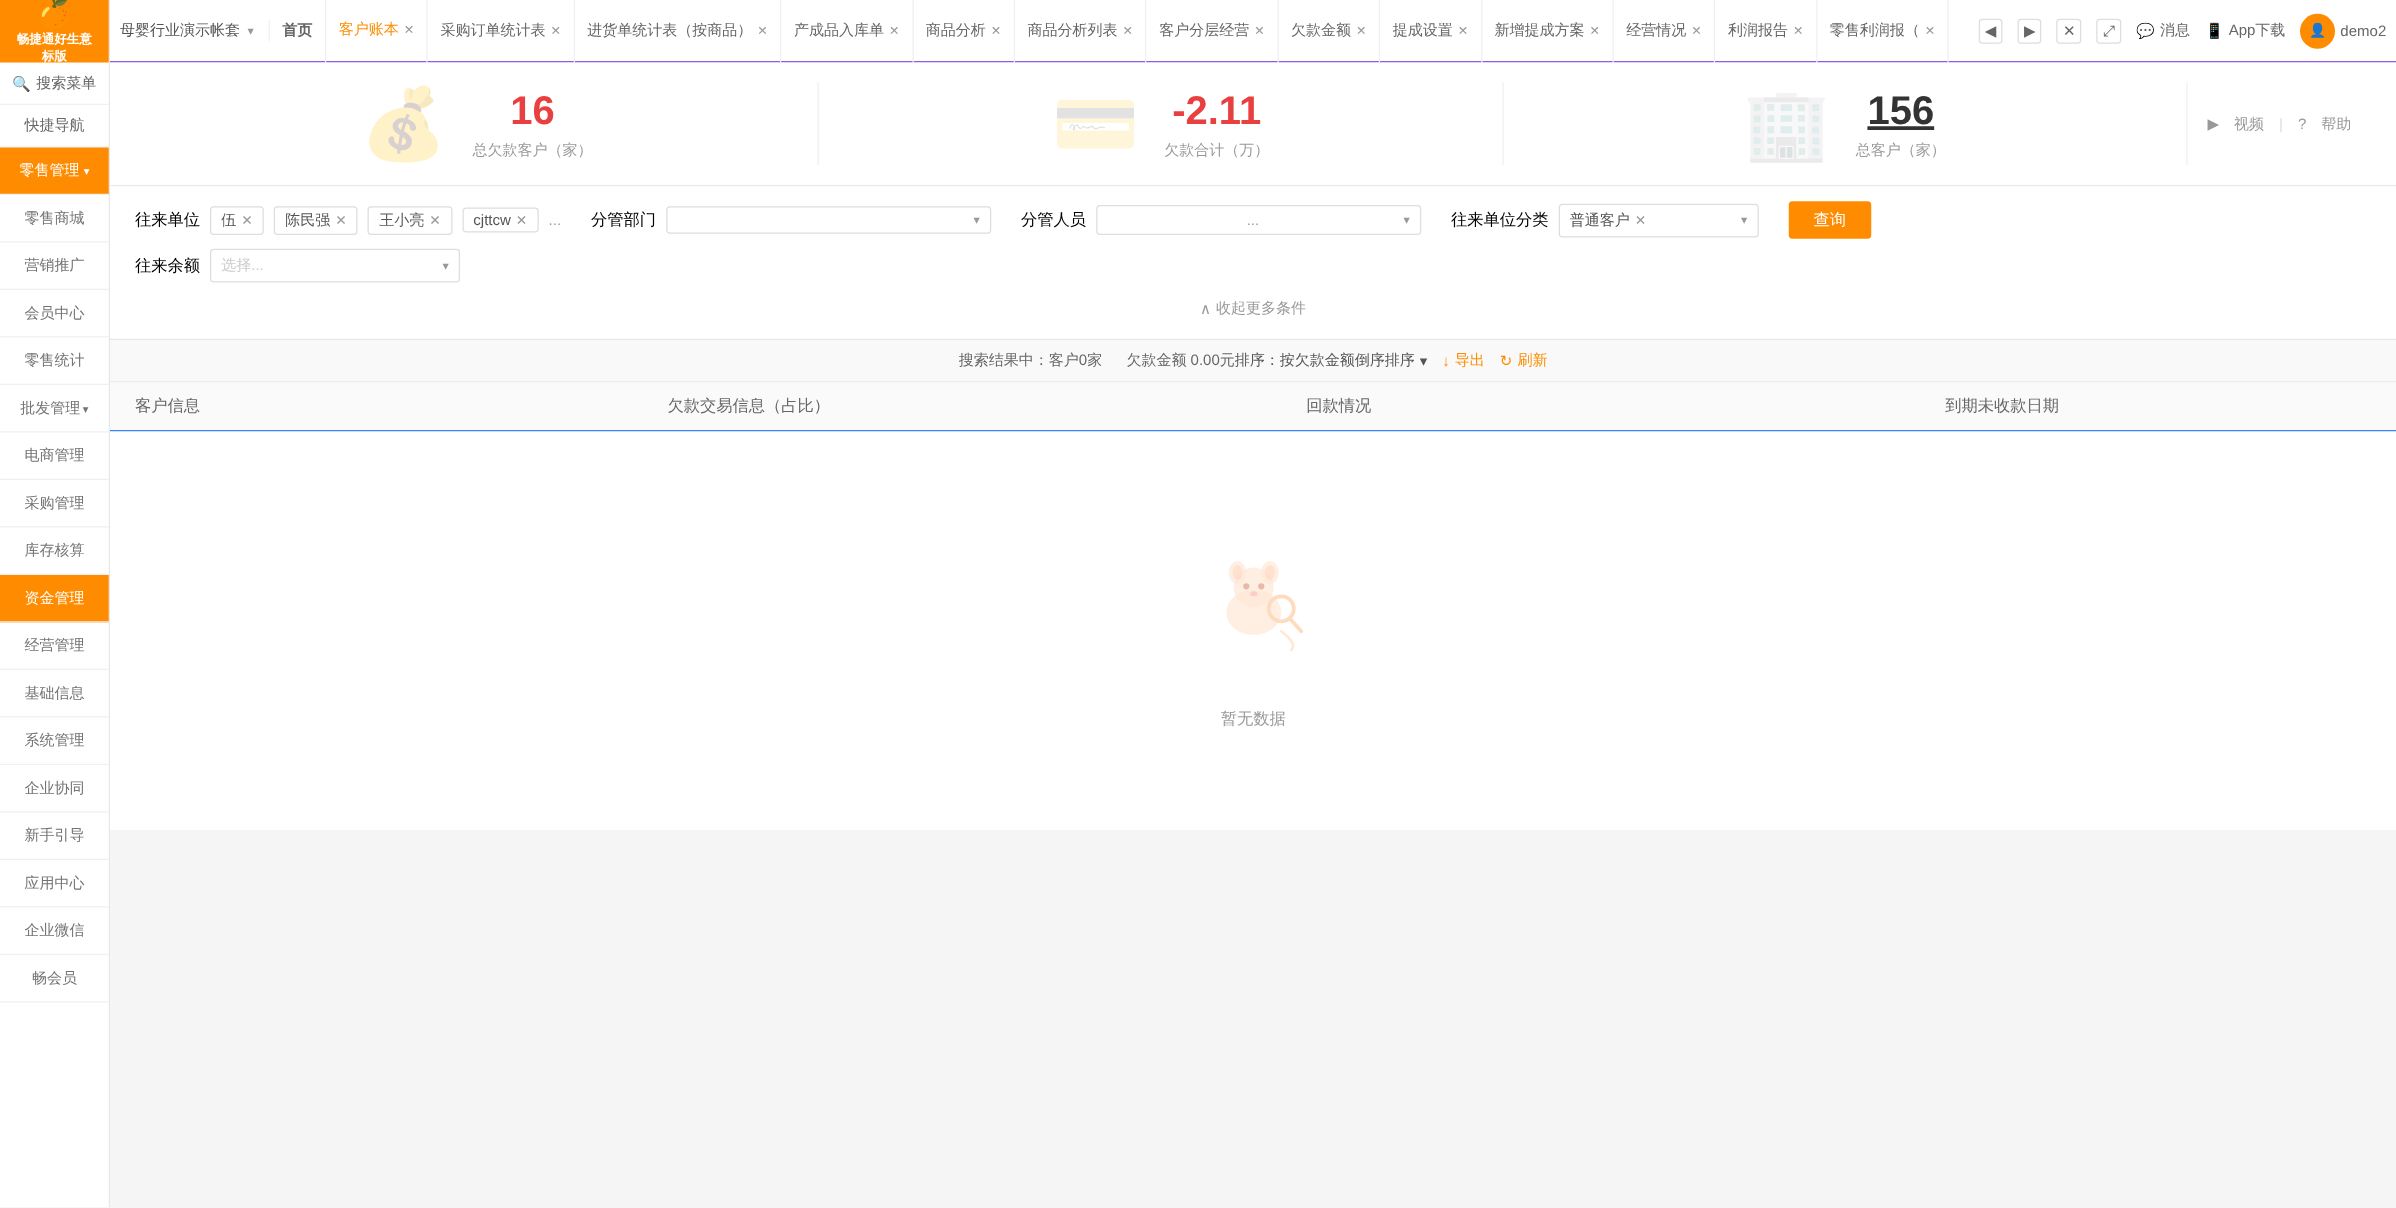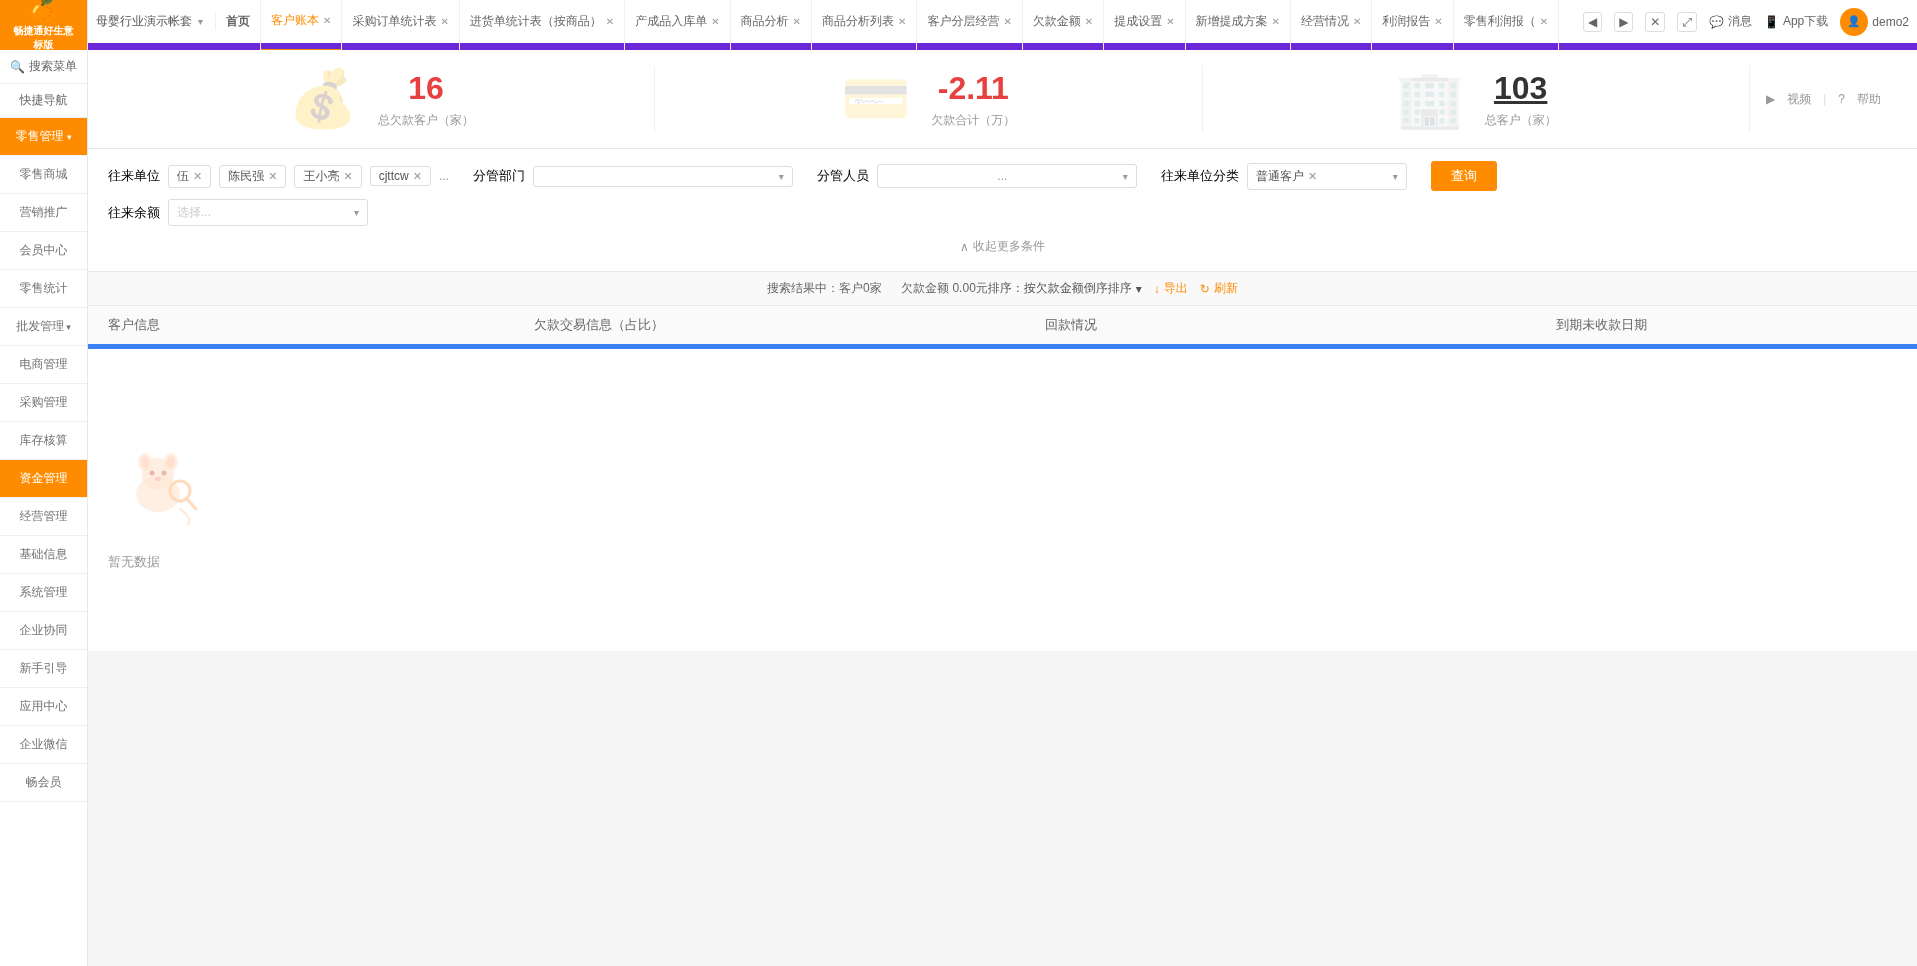--- a/index.html
+++ b/index.html
@@ -17,21 +17,21 @@
 
     .sidebar-nav-btn { padding: 8px 6px; text-align: center; font-size: 12px; color: #666; cursor: pointer; border-bottom: 1px solid #f0f0f0; }
 
     .sidebar-item { padding: 10px 6px; text-align: center; font-size: 12px; color: #737373; cursor: pointer; border-bottom: 1px solid #f0f0f0; }
     .sidebar-item.active { background: #ff8c00; color: #fff; }
 
     
     .main { flex: 1; display: flex; flex-direction: column; overflow: hidden; }
 
     
-    .top-nav { background: #fff; border-bottom: 7px solid #6d28d9; display: flex; align-items: center; height: 50px; padding: 0 8px; flex-shrink: 0; }
+    .top-nav { background: #fff; border-bottom: 1px solid #6d28d9; display: flex; align-items: center; height: 50px; padding: 0 8px; flex-shrink: 0; }
     .top-nav-tabs { display: flex; align-items: center; flex: 1; overflow: hidden; gap: 0; }
     .nav-tab { display: flex; align-items: center; padding: 0 10px; height: 59px; font-size: 12px; color: #666; cursor: pointer; white-space: nowrap; border-right: 1px solid #f0f0f0; flex-shrink: 0; }
     .nav-tab.active { color: #ff8c00; border-bottom: 2px solid #ff8c00; }
     .nav-tab .close-icon { margin-left: 4px; color: #999; font-size: 10px; }
     .nav-tab-home { font-weight: bold; color: #666; }
 
     .top-nav-right { display: flex; align-items: center; gap: 12px; flex-shrink: 0; }
     .top-nav-right-btn { display: flex; align-items: center; gap: 4px; font-size: 12px; color: #666; cursor: pointer; }
     .nav-arrow-btn { background: none; border: 1px solid #ddd; border-radius: 3px; cursor: pointer; font-size: 12px; color: #666; padding: 2px 4px; }
     .avatar { width: 28px; height: 28px; border-radius: 50%; background: #ff8c00; display: flex; align-items: center; justify-content: center; color: #fff; font-size: 11px; }
@@ -67,28 +67,28 @@
 
     
     .result-bar { display: flex; align-items: center; justify-content: center; padding: 8px 20px; background: #f9f9f9; border-bottom: 1px solid #e8e8e8; font-size: 12px; color: #666; }
     .result-bar-right { display: flex; align-items: center; gap: 12px; }
     .sort-select { display: inline-flex; align-items: center; gap: 4px; cursor: pointer; color: #555; }
     .export-btn { display: flex; align-items: center; gap: 4px; color: #ff8c00; cursor: pointer; }
     .refresh-btn { display: flex; align-items: center; gap: 4px; color: #ff8c00; cursor: pointer; }
 
     
     .table-area { background: #fff; }
-    .table-header { display: flex; padding: 10px 20px; background: #fafafa; border-bottom: 5px solid #3b82f6; font-size: 13px; color: #666; font-weight: 500; }
+    .table-header { display: flex; padding: 10px 20px; background: #fafafa; border-bottom: 1px solid #3b82f6; font-size: 13px; color: #666; font-weight: 500; }
     .col-customer { flex: 2.5; }
     .col-debt { flex: 3; }
     .col-repay { flex: 3; }
     .col-date { flex: 2; }
 
     
-    .empty-state { display: flex; flex-direction: column; justify-content: center; padding: 80px 20px; }
+    .empty-state { display: flex; flex-direction: column; align-items: center; justify-content: center; padding: 80px 20px; gap: 16px; }
     .empty-text { font-size: 13px; color: #999; }
   </style>
 </head>
 <body>
 
 <div class="sidebar">
   <div class="sidebar-logo">
     <div class="sidebar-logo-inner">
       <span class="sidebar-logo-icon">🍊</span>
       <span class="sidebar-logo-text">畅捷通好生意</span>
@@ -267,21 +267,21 @@
         <div style="margin-right:20px;opacity:0.15;font-size:56px;color:#ff8888;">💳</div>
         <div style="display:flex;flex-direction:column;align-items:center;">
           <span class="stat-value-red">-2.11</span>
           <span class="stat-label">欠款合计（万）</span>
         </div>
       </div>
 
       <div class="stat-item" style="flex-direction:row;align-items:center;">
         <div style="margin-right:20px;opacity:0.2;font-size:56px;color:#88aaff;">🏢</div>
         <div style="display:flex;flex-direction:column;align-items:center;">
-          <span class="stat-value-black">103</span>
+          <span class="stat-value-black">156</span>
           <span class="stat-label">总客户（家）</span>
         </div>
       </div>
 
       <div class="help-area" style="margin-left:auto;">
         <span>▶</span>
         <span style="cursor:pointer;color:#999;">视频</span>
         <span style="color:#ddd;">|</span>
         <span>?</span>
         <span style="cursor:pointer;color:#999;">帮助</span>

